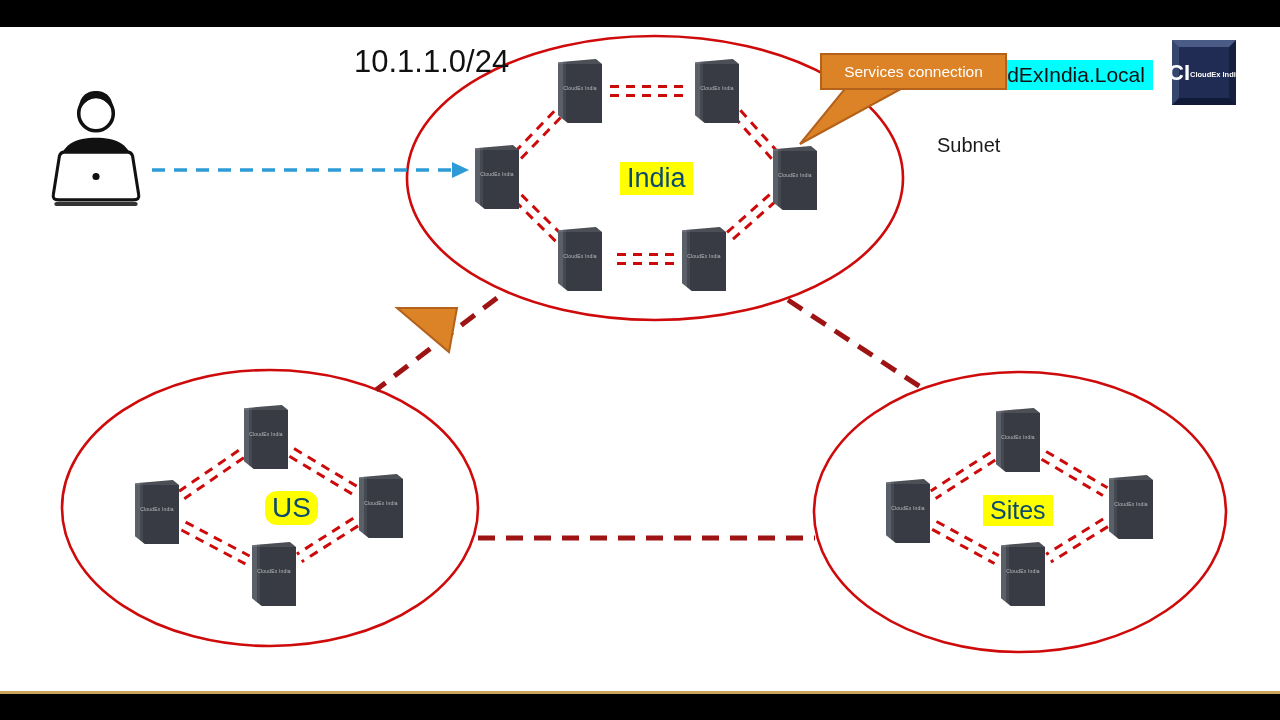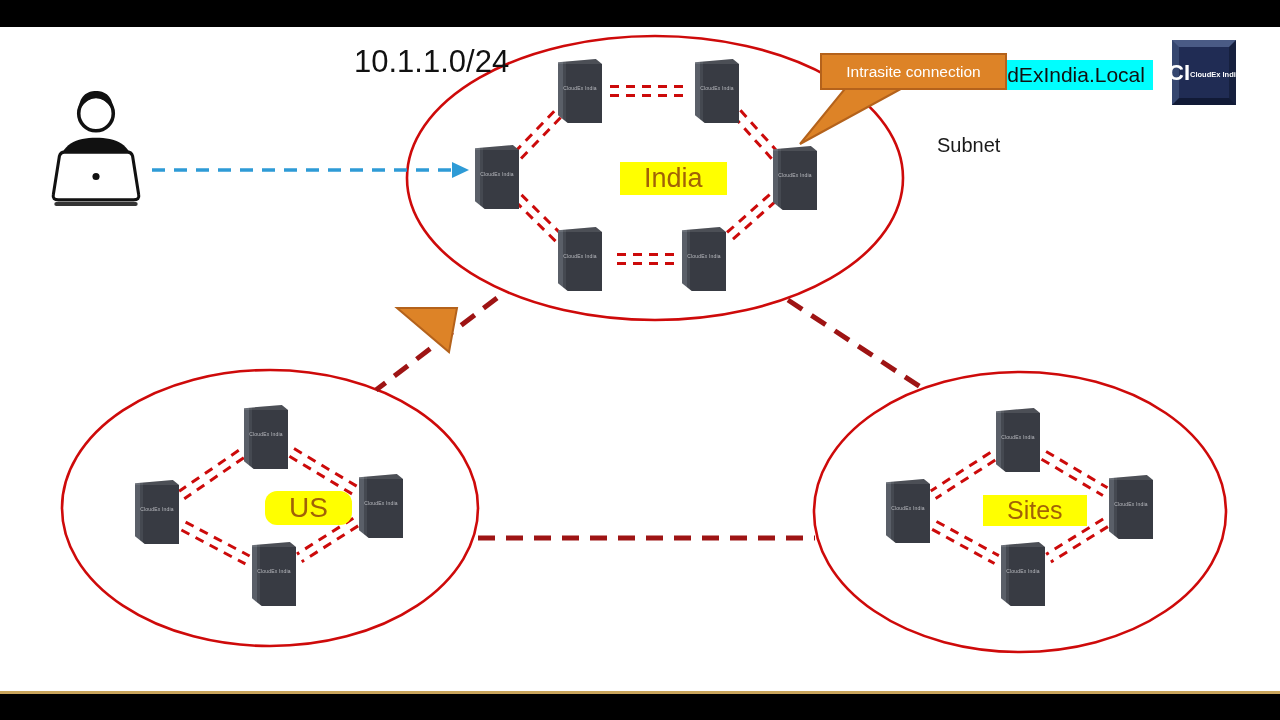--- a/index.html
+++ b/index.html
@@ -14,22 +14,22 @@
   #lines{position:absolute;left:0;top:0;width:1280px;height:720px;z-index:1;pointer-events:none;}
 
   
   .server{position:absolute;width:44px;height:64px;z-index:2;
     background:linear-gradient(90deg,#5a5f68 0 5px,#454951 5px 8px,#383b43 8px);
     clip-path:polygon(0% 5%,86% 0%,100% 8%,100% 100%,22% 100%,0% 88%);
     box-shadow:inset 0 5px 0 rgba(255,255,255,0.10);}
   .server .srv-label{position:absolute;top:40%;left:0;width:100%;text-align:center;
     font-size:5px;color:#b9bbc0;letter-spacing:.2px;}
 
-  .hl-label{position:absolute;background:var(--highlight-yellow,#FFFF00);color:#a16207;
-    padding:1px 24px;z-index:4;white-space:nowrap;}
+  .hl-label{position:absolute;background:var(--highlight-yellow,#FFFF00);color:#0c4a6e;
+    padding:1px 7px;z-index:4;white-space:nowrap;}
   .hl-india{left:620px;top:162px;font-size:27px;}
   .hl-us{left:265px;top:491px;font-size:28px;border-radius:12px;}
   .hl-sydney{left:983px;top:495px;font-size:25px;}
 
   .cidr{position:absolute;left:354px;top:44px;font-size:31px;color:#111;z-index:4;}
 
   .domain-label{position:absolute;left:956px;top:60px;background:var(--highlight-cyan,#00FEFE);
     color:#111;font-size:21px;padding:3px 8px;z-index:5;white-space:nowrap;}
 
   .callout{position:absolute;background:var(--callout-fill,#DD8327);
@@ -163,21 +163,21 @@
 
   <div class="logo">
     <div class="ci">CI</div>
     <div class="cap">CloudEx India</div>
   </div>
 
   <div class="note">
     <div>Subnet</div>
   </div>
 
-  <div class="callout callout-intrasite">Intrasite connection</div>
+  <div class="callout callout-intrasite">Services connection</div>
 
 
   <div class="hl-label hl-india">India</div>
   <div class="hl-label hl-us">US</div>
   <div class="hl-label hl-sydney">Sites</div>
 
   <div class="bar-gold"></div>
   <div class="bar-bottom"></div>
 </div>
 

